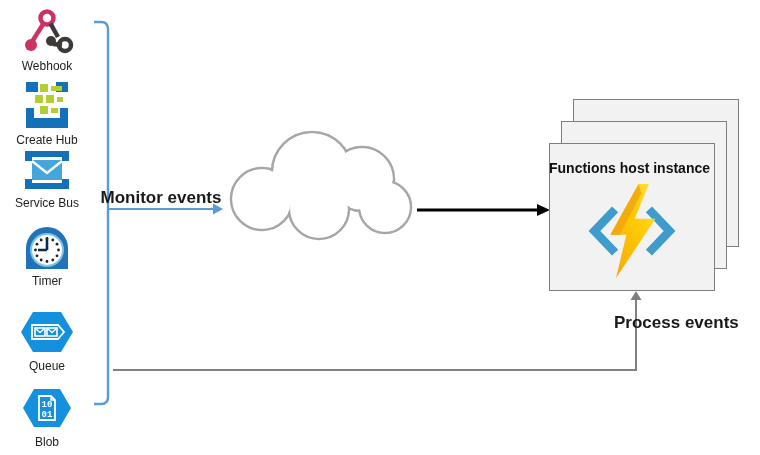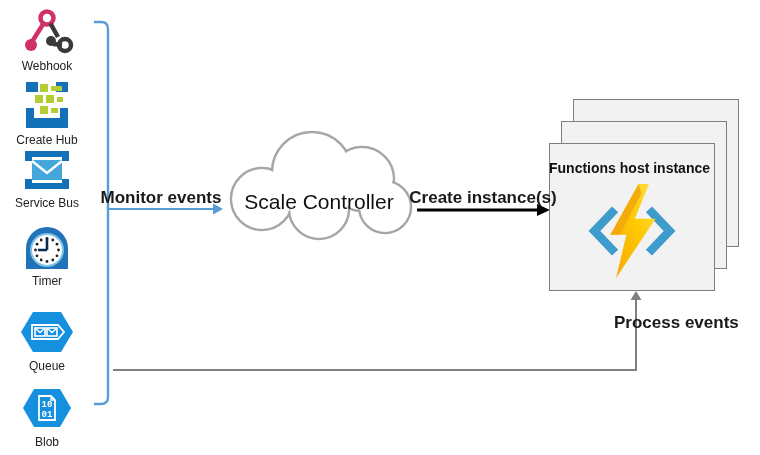--- a/index.html
+++ b/index.html
@@ -161,21 +161,20 @@
       <circle class="cloud-stroked" cx="140" cy="55" r="32"></circle>
       <circle class="cloud-stroked" cx="163" cy="83" r="26"></circle>
       <circle class="cloud-stroked" cx="97" cy="85" r="30"></circle>
       <circle class="cloud-cover" cx="40" cy="75" r="29.5"></circle>
       <circle class="cloud-cover" cx="90" cy="48" r="38.5"></circle>
       <circle class="cloud-cover" cx="140" cy="55" r="30.5"></circle>
       <circle class="cloud-cover" cx="163" cy="83" r="24.5"></circle>
       <circle class="cloud-cover" cx="97" cy="85" r="28.5"></circle>
     </svg>
   </div>
-  <div id="scale-controller-label">Scale Controller</div>
 
   <div class="host-box" id="host-box-back"></div>
   <div class="host-box" id="host-box-mid"></div>
   <div class="host-box" id="host-box-front"></div>
   <div id="functions-host-title">Functions host instance</div>
 
   <svg id="functions-logo" width="94" height="96" viewBox="0 0 100 100">
     <defs>
       <linearGradient id="boltGrad" x1="0" y1="1" x2="1" y2="0">
         <stop offset="0" stop-color="#F2A60C"></stop>
@@ -183,16 +182,15 @@
         <stop offset="1" stop-color="#FFE141"></stop>
       </linearGradient>
     </defs>
     <polyline points="32,27 10,50 32,73" fill="none" stroke="var(--func-bracket-blue)" stroke-width="9"></polyline>
     <polyline points="68,27 90,50 68,73" fill="none" stroke="var(--func-bracket-blue)" stroke-width="9"></polyline>
     <polygon points="57,0 27,54 44,54 33,100 75,37 53,37 68,0" fill="url(#boltGrad)"></polygon>
     <polygon points="57,0 27,54 37,54 60,10" fill="#F2A60C" opacity="0.85"></polygon>
   </svg>
 
   <div class="arrow-label" style="left:95px;top:188px;width:132px">Monitor events</div>
-  <div class="arrow-label" style="left:403px;top:188px;width:160px">Create instance(s)</div>
   <div class="arrow-label" style="left:614px;top:313px;text-align:center">Process events</div>
 
 </div>
 
 </body></html>

